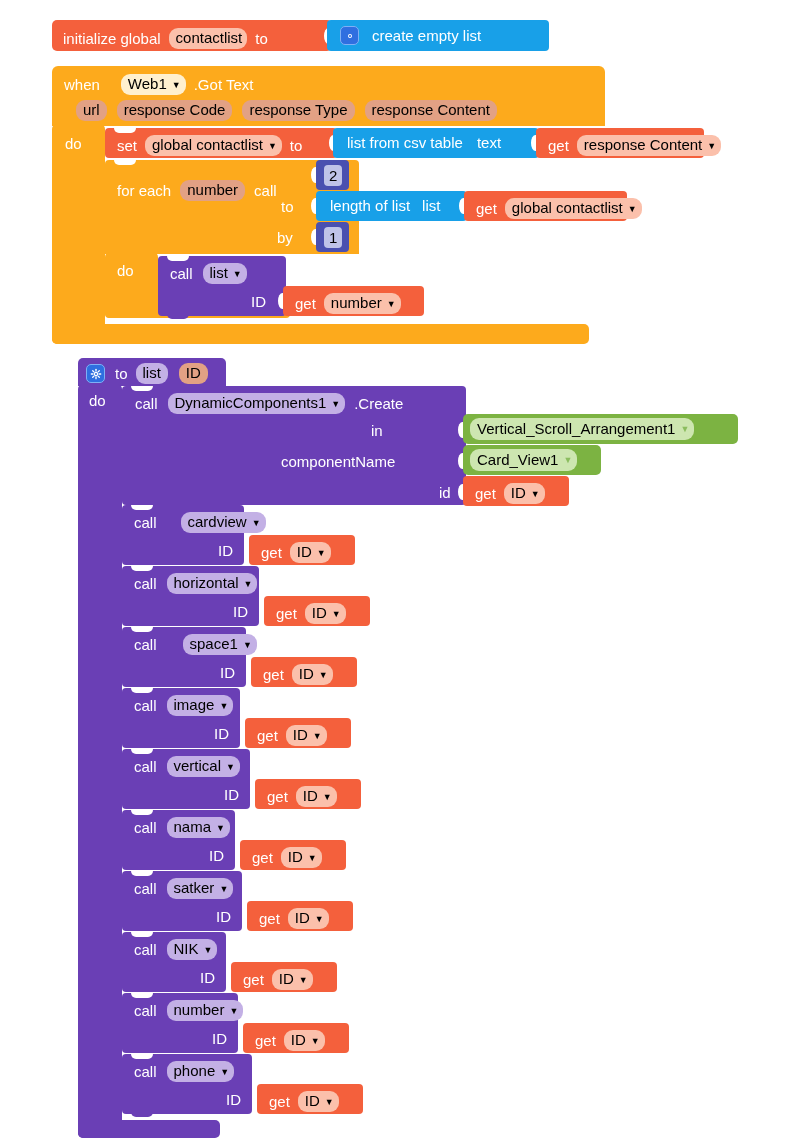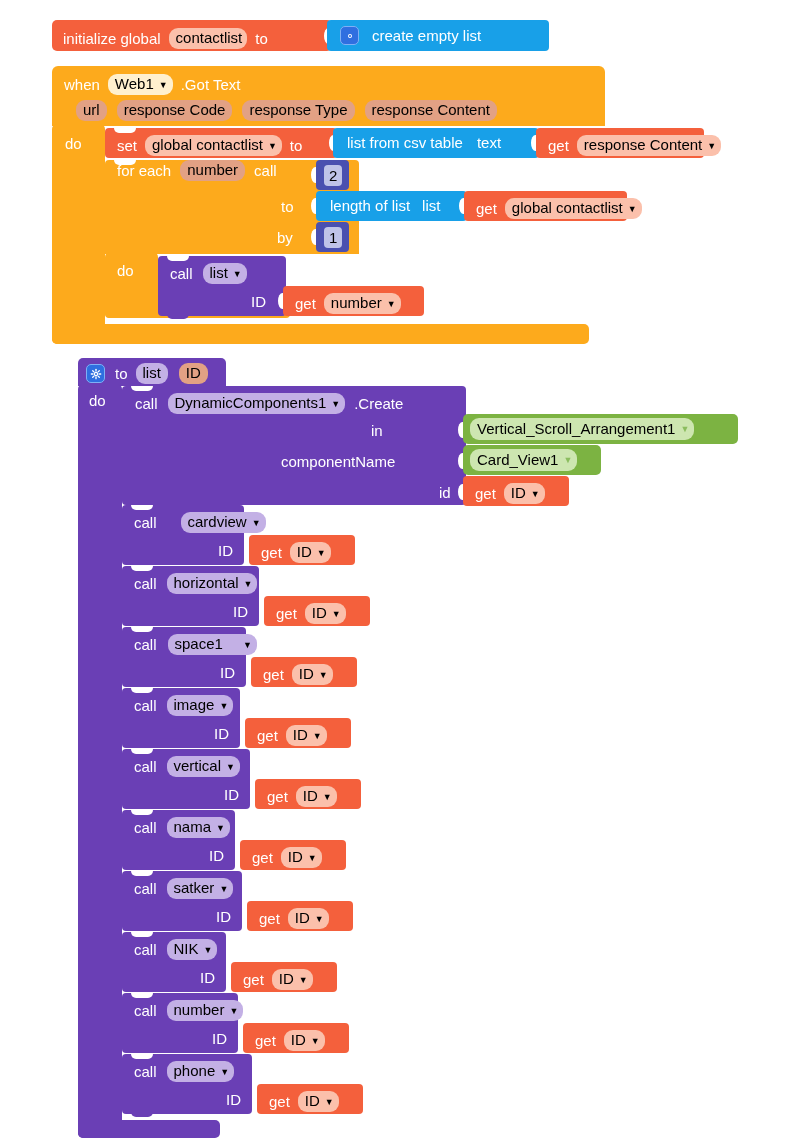--- a/index.html
+++ b/index.html
@@ -154,21 +154,21 @@
   <div class="blk" style="left:52px; top:66px;">
 
     <div class="body c-evt" style="left:0; top:0; width:553px; height:60px; border-radius:6px 6px 0 0;"></div>
 
     <div class="body c-evt" style="left:0; top:58px; width:53px; height:220px;"></div>
 
     <div class="body c-evt" style="left:0; top:258px; width:537px; height:20px; border-radius:0 5px 5px 5px;"></div>
 
     <div class="row" style="left:12px; top:8px;">
       <span class="lbl">when</span>
-      <span class="field c-evt-f" style="margin-left:8px;">
+      <span class="field c-evt-f" style="margin-left:21px;">
         <span>Web1</span>
         <span class="caret">▼</span>
       </span>
       <span class="lbl" style="margin-left:8px;">.Got Text</span>
     </div>
 
     <div class="row" style="left:24px; top:34px;">
       <span class="field c-evt-p ro">url</span>
       <span class="field c-evt-p ro" style="margin-left:10px;">response Code</span>
       <span class="field c-evt-p ro" style="margin-left:10px;">response Type</span>
@@ -214,21 +214,21 @@
     </div>
 
     <div class="blk" style="left:53px; top:94px;">
 
       <div class="body c-evt" style="left:0; top:0; width:254px; height:94px; border-radius:4px 4px 0 0;"></div>
       <div class="notch" style="left:9px; top:0;"></div>
 
       <div class="body c-evt" style="left:0; top:92px; width:53px; height:66px;"></div>
       <div class="body c-evt" style="left:0; top:139px; width:185px; height:19px; border-radius:0 4px 4px 4px;"></div>
 
-      <div class="row" style="left:12px; top:0;align-items:center;">
+      <div class="row" style="left:12px; top:20px;align-items:center;">
         <span class="lbl">for each</span>
         <span class="field c-evt-p ro" style="margin-left:9px;">number</span>
         <span class="lbl" style="margin-left:9px;">call</span>
       </div>
       <div class="socket" style="left:206px; top:7px;"></div>
       <div class="blk" style="left:211px; top:0;">
         <div class="body c-math" style="left:0; top:0; width:33px; height:30px; border-radius:4px;"></div>
         <div class="row" style="left:8px; top:5px;">
           <span class="field c-math-f ro" style="padding:1px 5px; border-radius:4px;">2</span>
         </div>
@@ -439,21 +439,21 @@
                 <span class="caret">▼</span>
               </span>
             </div>
           </div>
         </div>
         <div class="blk" style="left: 44px; top: 269px;">
           <div class="body c-proc" style="left: 0px; top: 0px; width: 124px; height: 60px; border-radius: 4px;"></div>
           <div class="notch" style="left: 9px; top: 0px;"></div>
           <div class="row" style="left: 12px; top: 7px;">
             <span class="lbl">call</span>
-            <span class="field c-proc-f" style="margin-left:11px;gap:15px;">
+            <span class="field c-proc-f" style="margin-left:26px;">
               <span>space1</span>
               <span class="caret">▼</span>
             </span>
           </div>
           <div class="row" style="left: 98px; top: 38px;">
             <span class="lbl">ID</span>
           </div>
           <div class="socket" style="left: 124px; top: 37px;"></div>
           <div class="blk" style="left: 129px; top: 30px;">
             <div class="body c-var" style="left:0; top:0; width:106px; height:30px; border-radius:4px;"></div>

